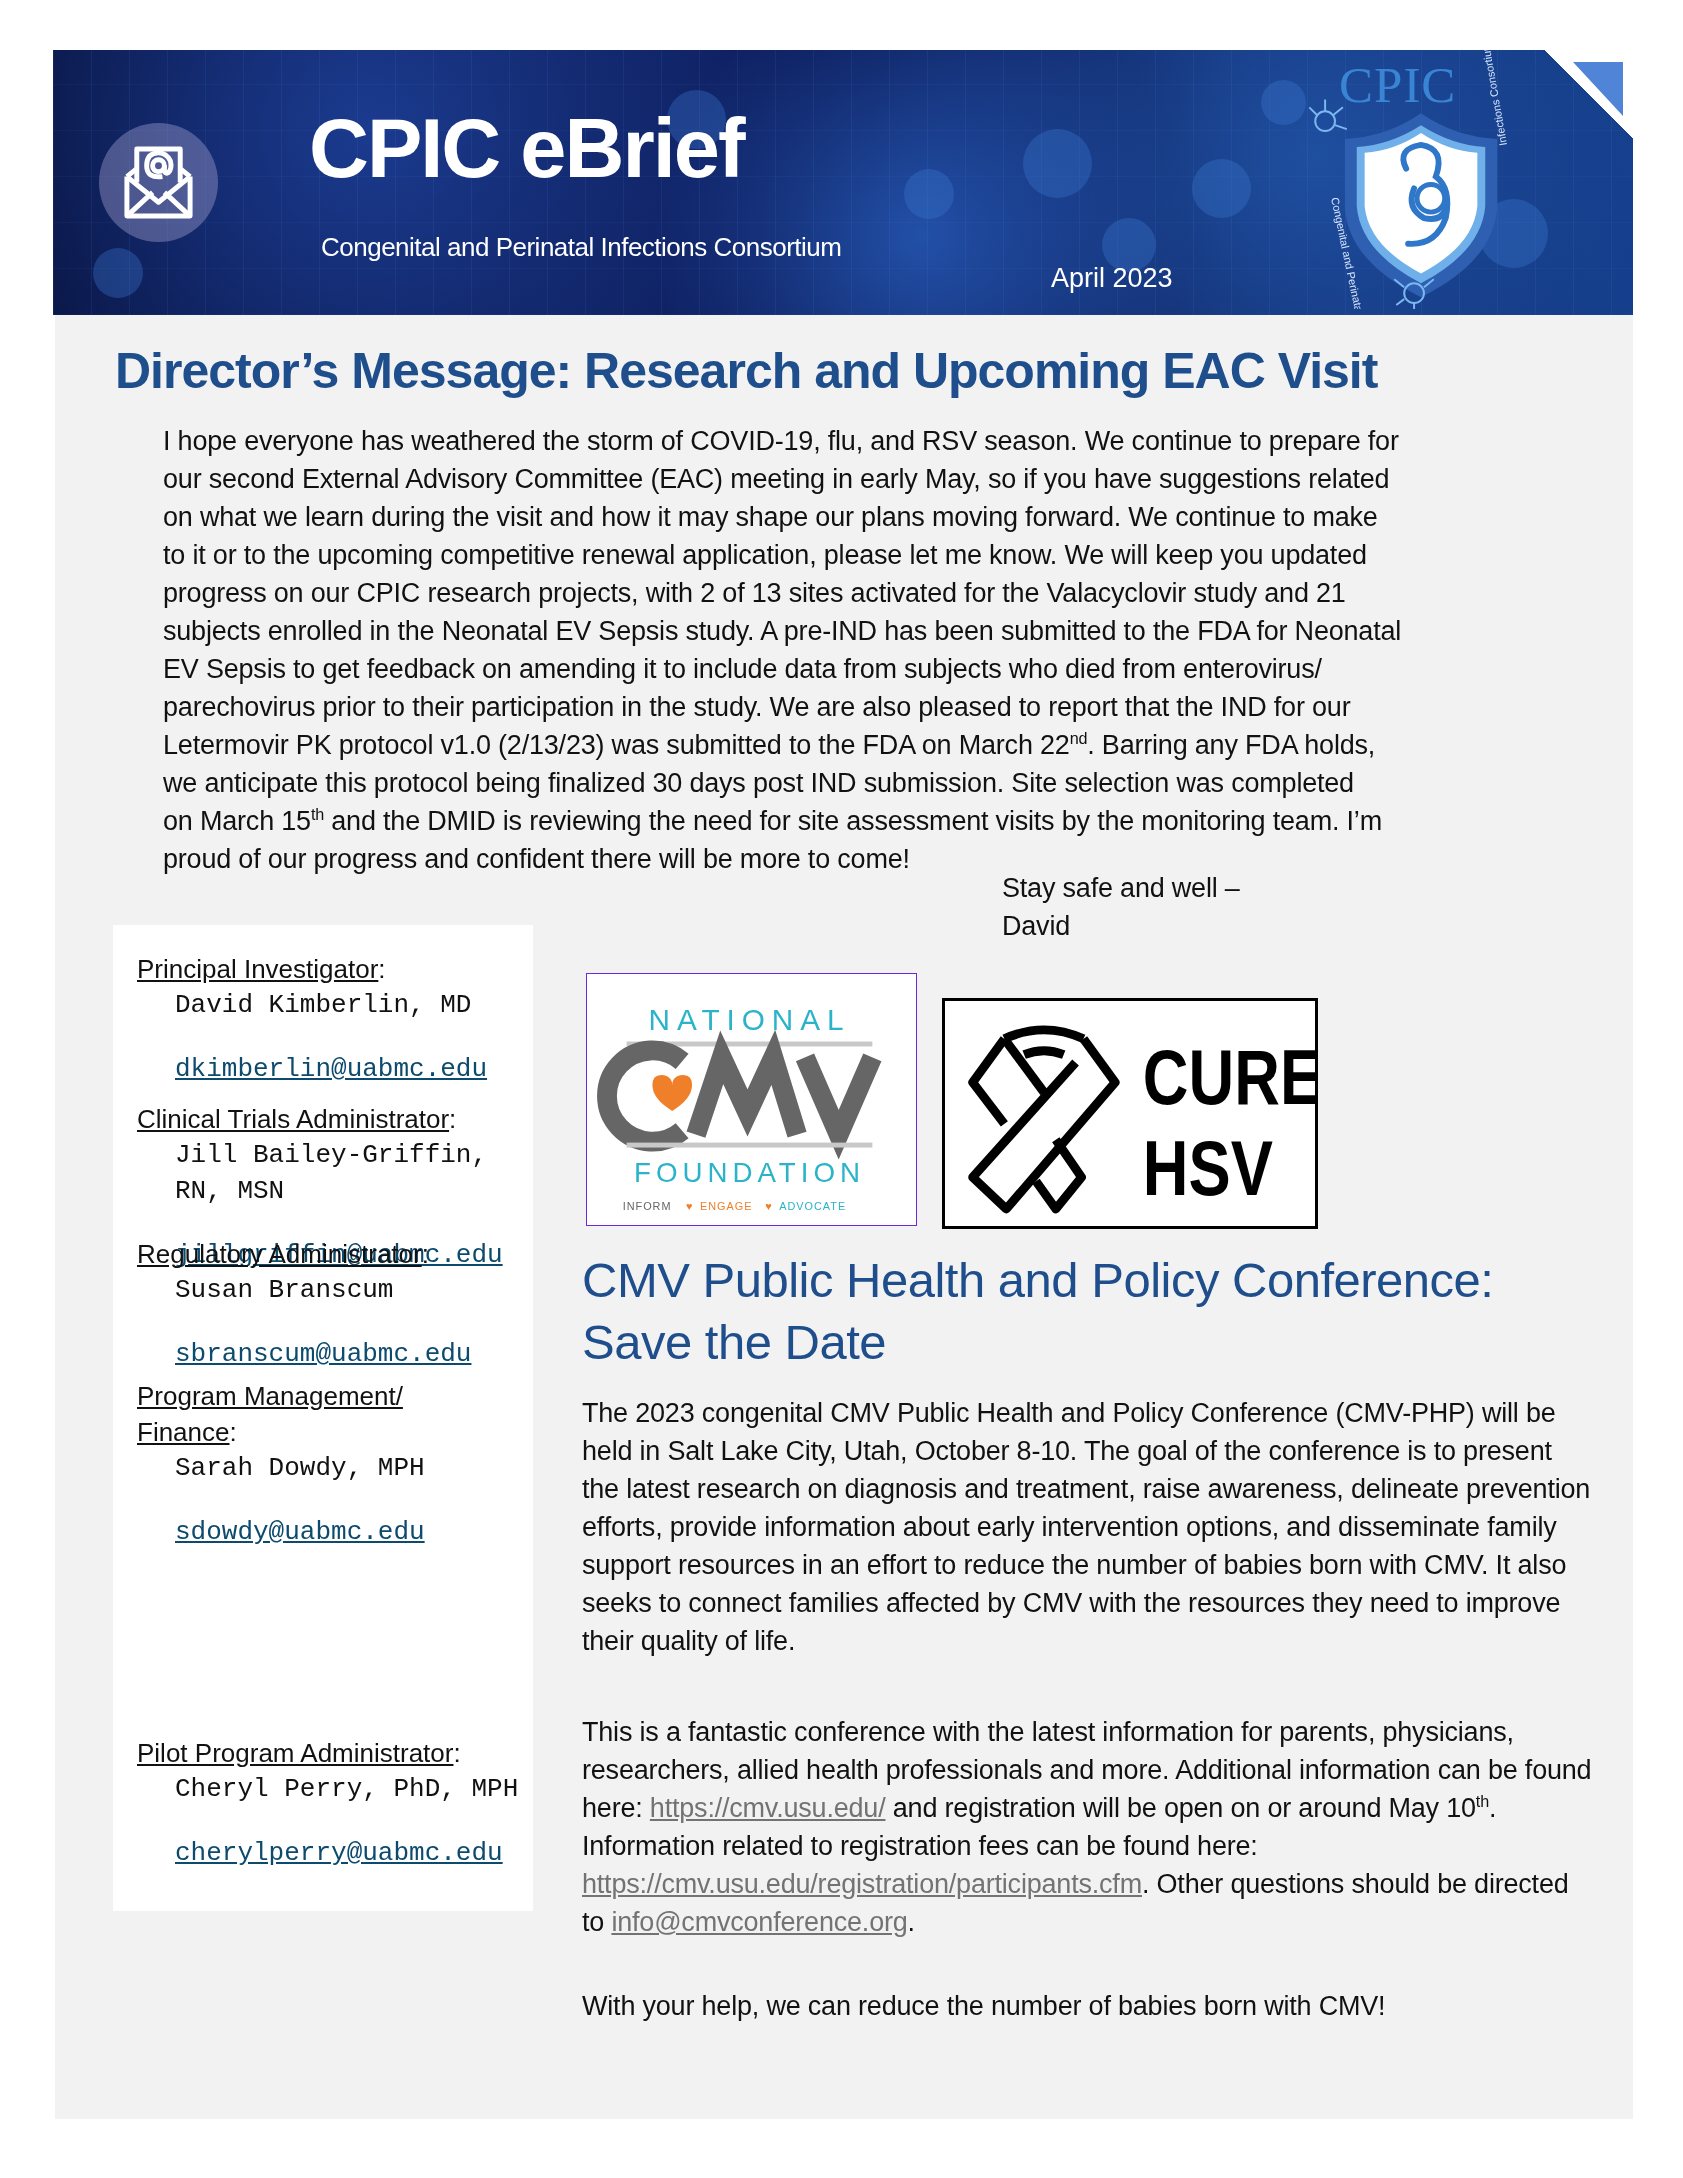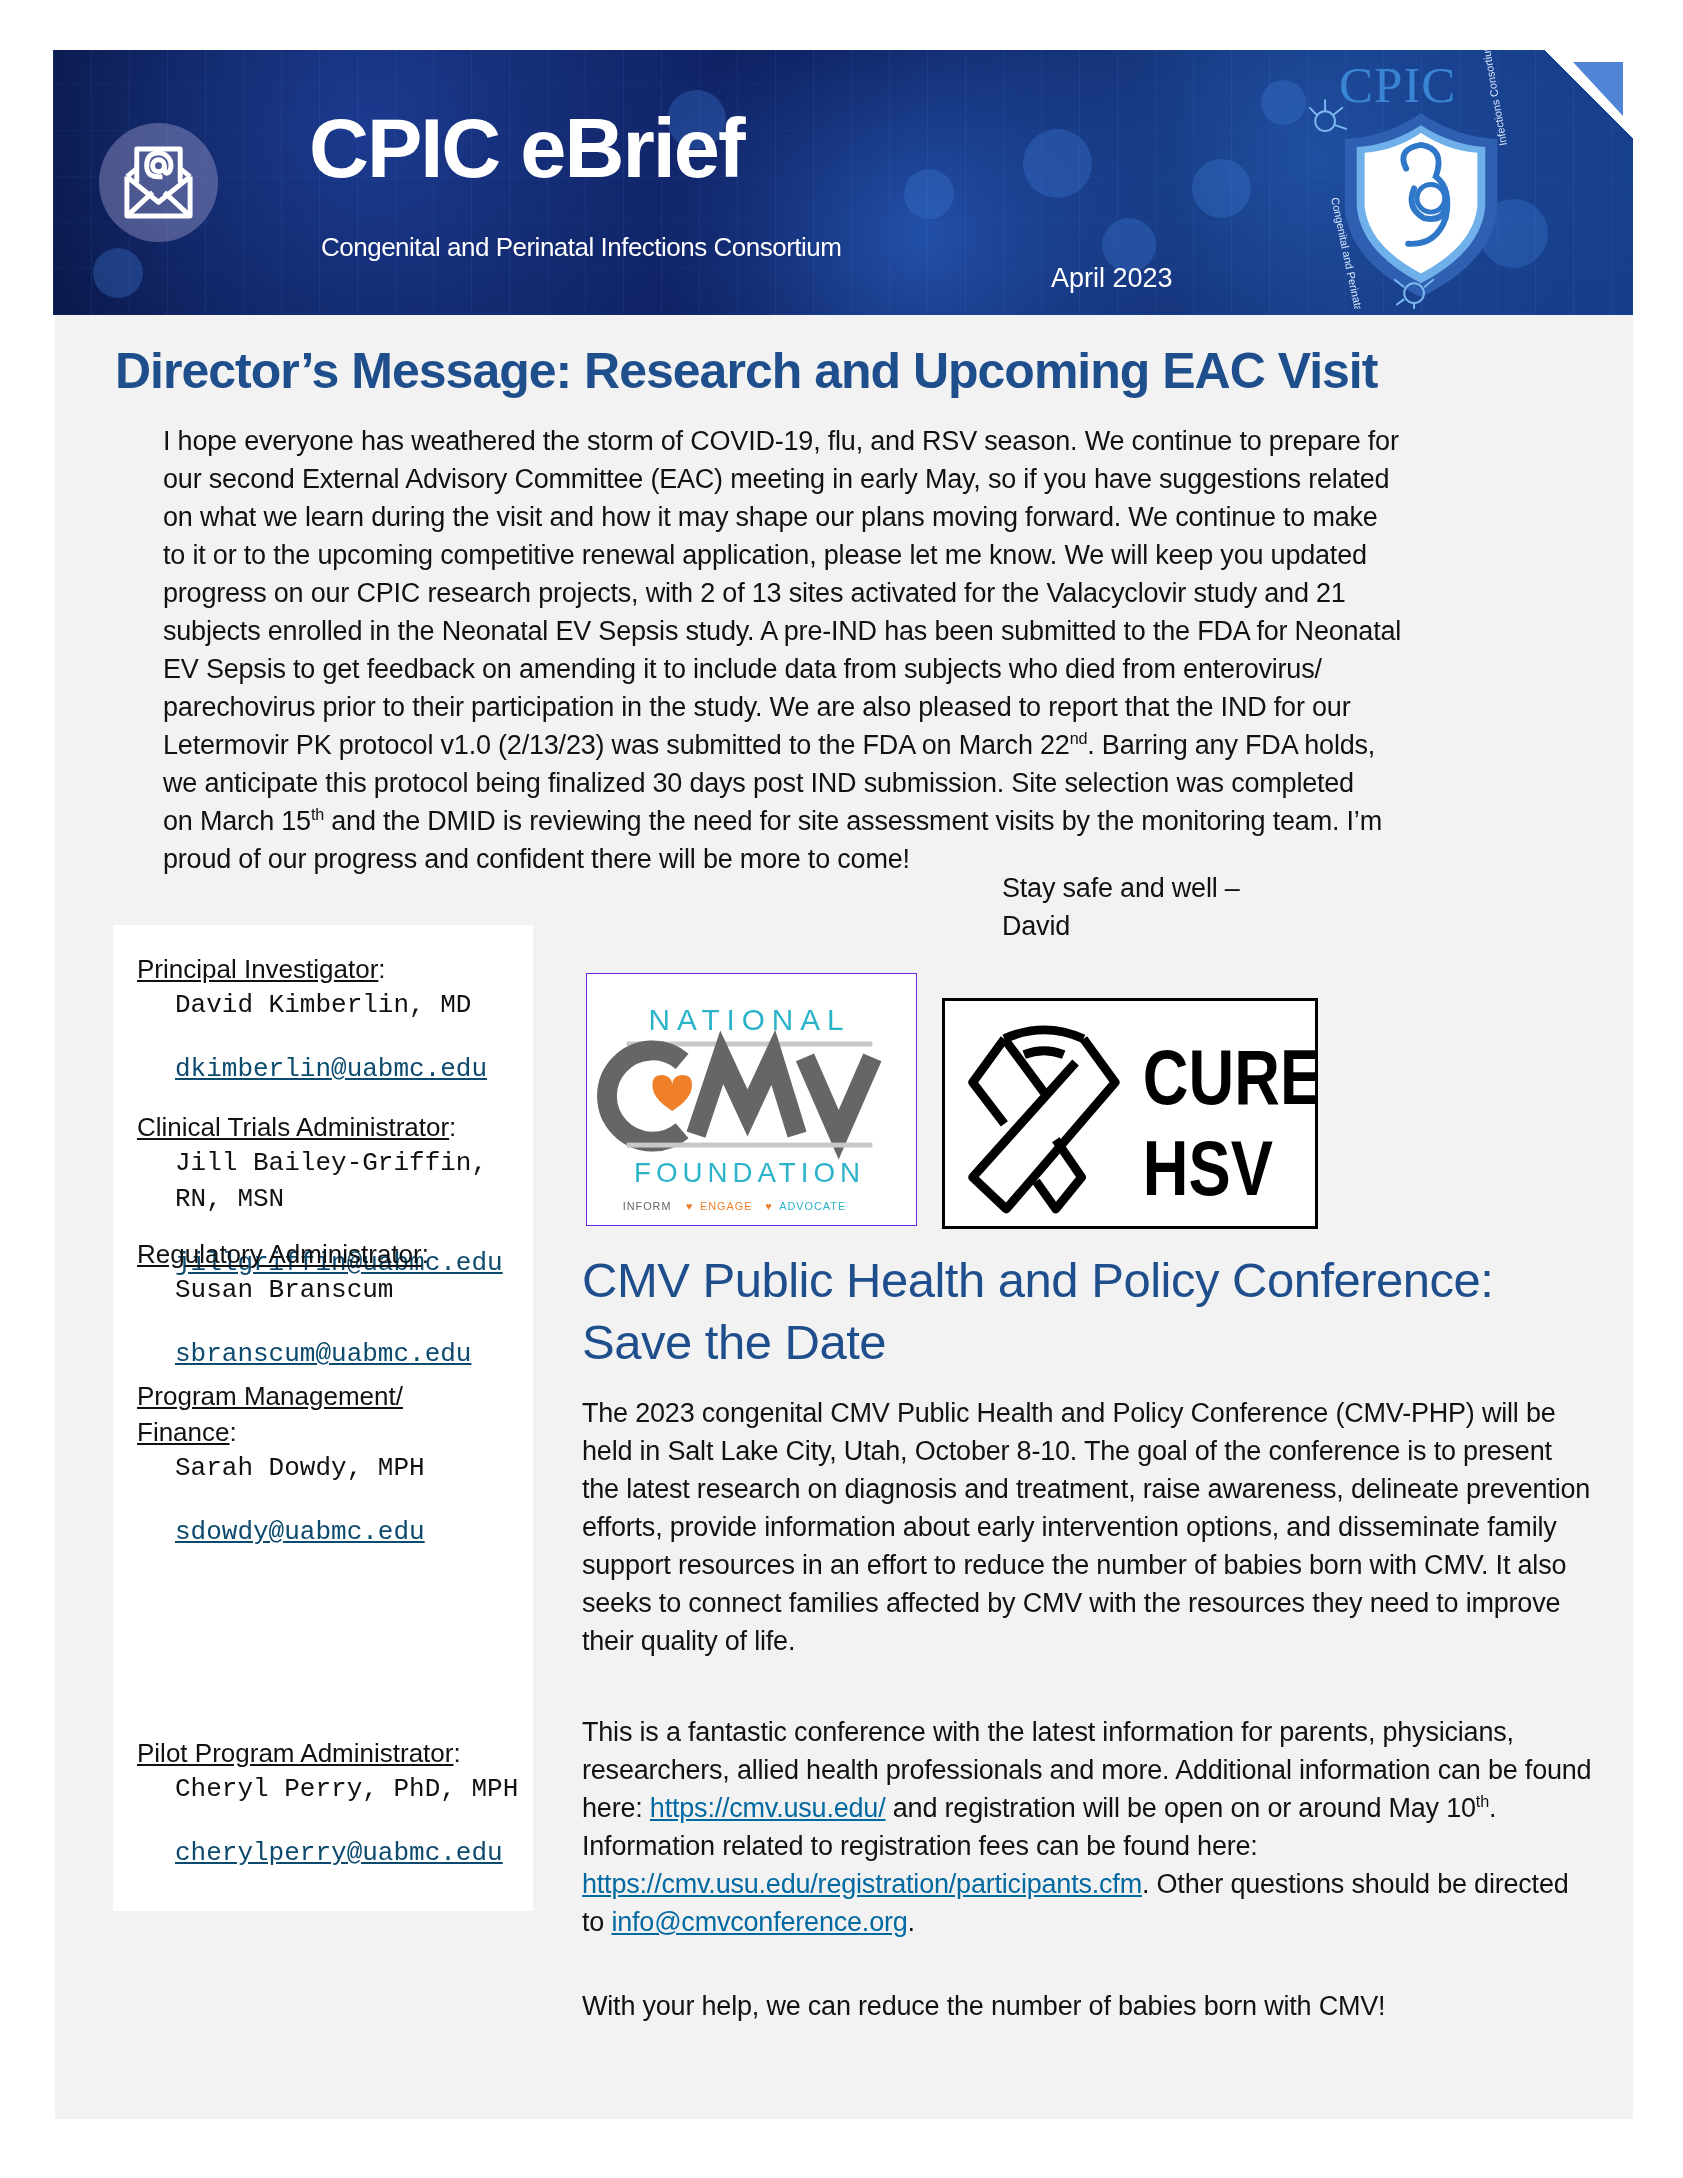--- a/index.html
+++ b/index.html
@@ -45,21 +45,21 @@
   .contact .email { color: #0c4a6e; text-decoration: underline; margin-top: 28px; }
 
   
   .cmv-logo { position: absolute; left: 586px; top: 973px; width: 331px; height: 253px; background: #fff; border: 1px solid #6d28d9; box-sizing: border-box; }
   .hsv-logo { position: absolute; left: 942px; top: 998px; width: 376px; height: 231px; background: #fff; border: 3px solid #000; box-sizing: border-box; }
 
   .h2 { position: absolute; left: 582px; top: 1249px; color: #1f4e8c; font-size: 49px; line-height: 62px; letter-spacing: -0.5px; width: 1030px; }
   .conf-para1 { position: absolute; left: 582px; top: 1394px; width: 1010px; }
   .conf-para2 { position: absolute; left: 582px; top: 1713px; width: 1010px; }
   .conf-para3 { position: absolute; left: 582px; top: 1987px; width: 1010px; }
-  a.link { color: #0369a1; text-decoration: underline; }
+  a.link { color: #737373; text-decoration: underline; }
 </style>
 </head>
 <body>
 
 <div class="page"></div>
 
 <div class="banner">
   <div class="grid"></div>
   <div class="bokeh" style="left:614px;top:40px;width:59px;height:59px;"></div>
   <div class="bokeh" style="left:851px;top:119px;width:50px;height:50px;"></div>
@@ -129,21 +129,21 @@
   <div>Stay safe and well –</div>
   <div>David</div>
 </div>
 
 <div class="contacts">
   <div class="contact" style="top:26px;">
     <span class="role">Principal Investigator</span>:
     <span class="person">David Kimberlin, MD</span>
     <a class="email" href="#">dkimberlin@uabmc.edu</a>
   </div>
-  <div class="contact" style="top:184px;">
+  <div class="contact" style="top:176px;">
     <span class="role">Clinical Trials Administrator</span>:
     <span class="person">Jill Bailey-Griffin, RN, MSN</span>
     <a class="email" href="#">jillgriffin@uabmc.edu</a>
   </div>
   <div class="contact" style="top:311px;">
     <span class="role">Regulatory Administrator</span>:
     <span class="person">Susan Branscum</span>
     <a class="email" href="#">sbranscum@uabmc.edu</a>
   </div>
   <div class="contact" style="top:453px;">

